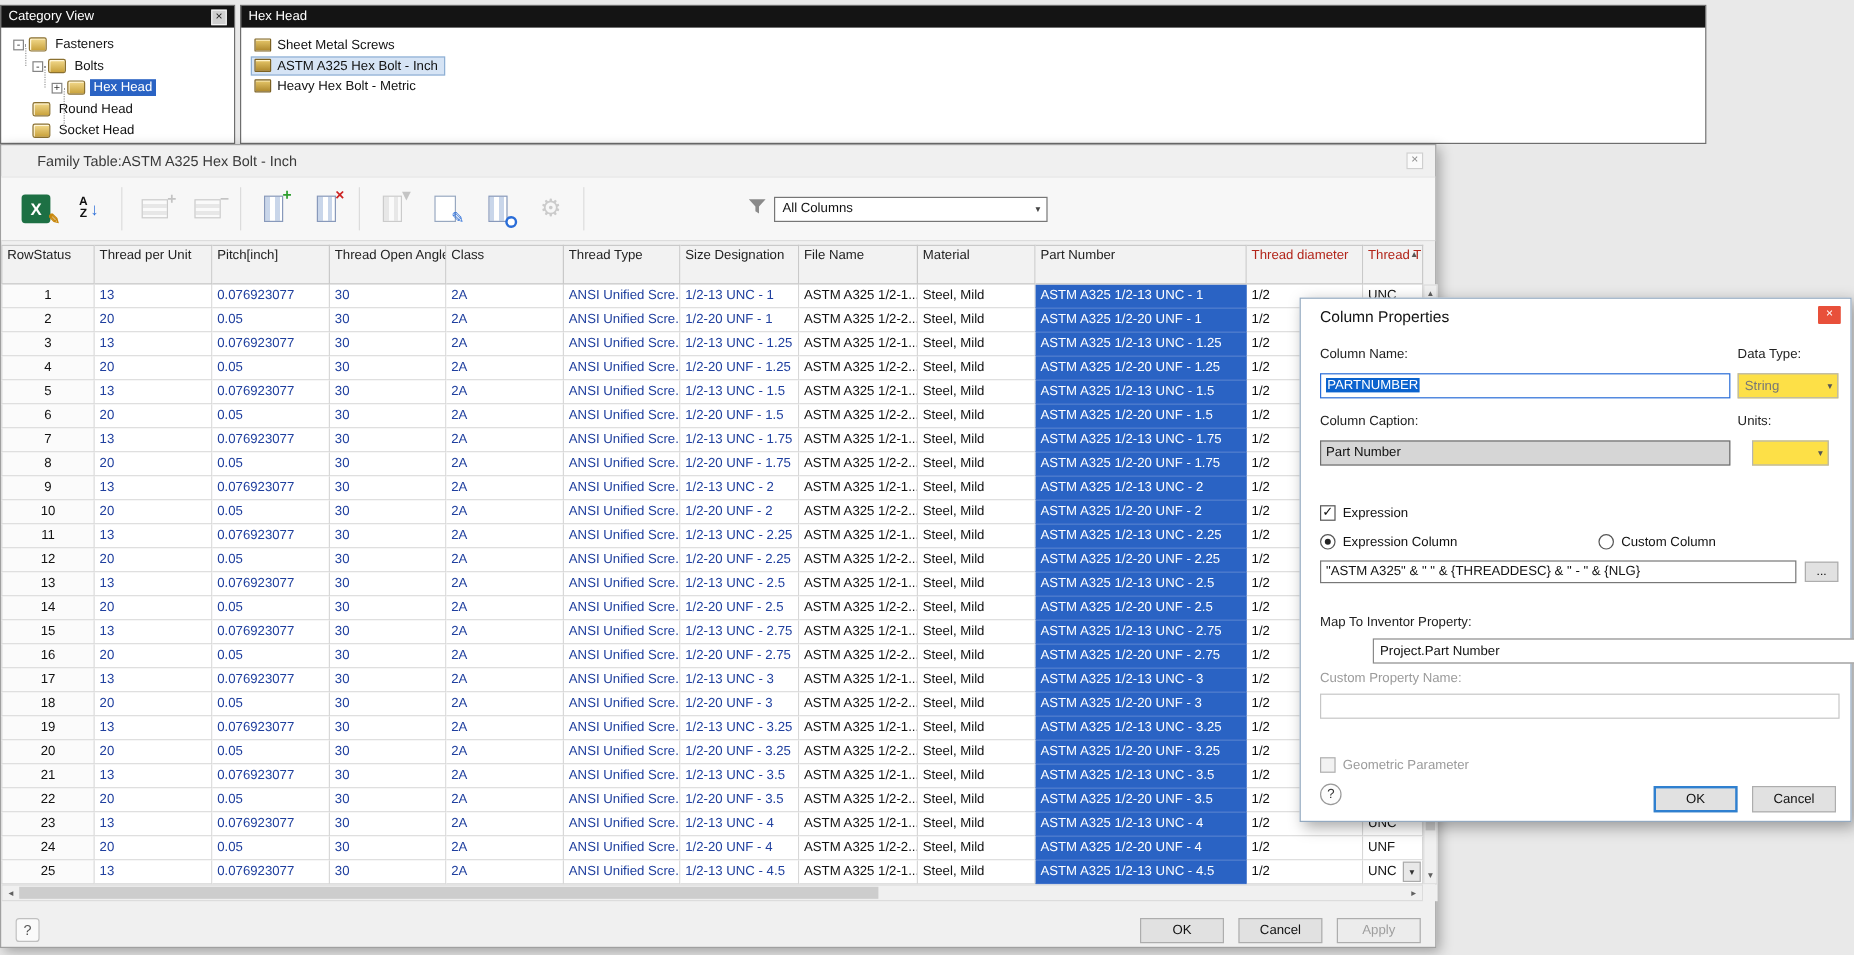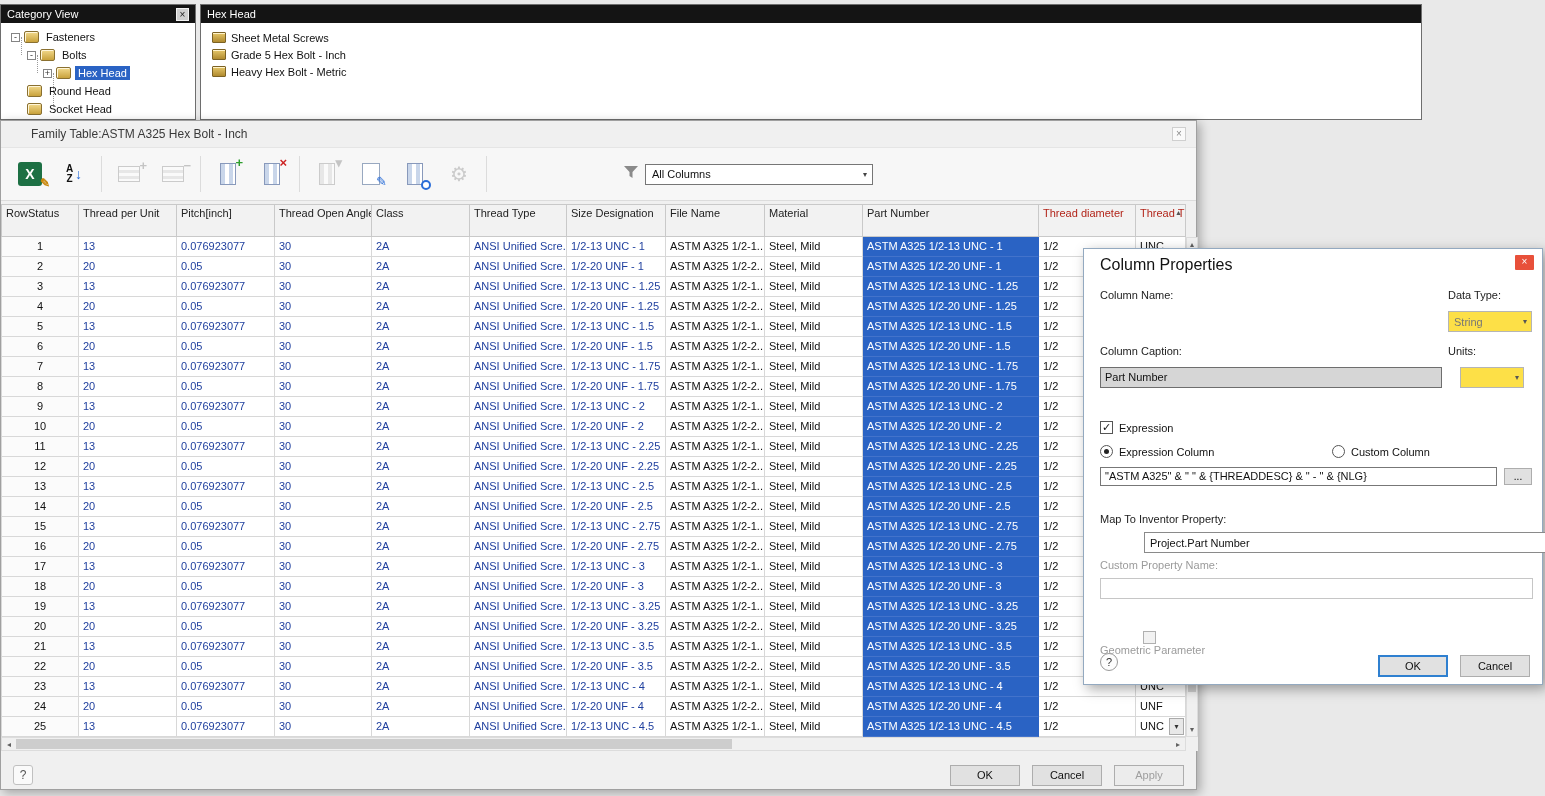--- a/index.html
+++ b/index.html
@@ -82,36 +82,36 @@
 .vbot{position:absolute;bottom:0;left:0;right:0;}
 .corner{position:absolute;left:1185px;top:616px;width:12px;height:14px;background:#f0f0f0;}
 
 
 .wbtn{position:absolute;width:70px;height:21px;background:#e1e1e1;border:1px solid #adadad;font-size:11px;text-align:center;line-height:19px;color:#111;}
 .wbtn.dis{color:#9e9e9e;background:#ececec;}
 .whelp{position:absolute;left:12px;top:644px;width:20px;height:20px;border:1px solid #c0c0c0;border-radius:3px;background:#fafafa;color:#555;font-size:12px;text-align:center;line-height:18px;}
 
 
 .dlg{position:absolute;left:1083px;top:248px;width:460px;height:437px;background:#fff;border:1px solid #93a9c0;box-shadow:4px 4px 12px rgba(0,0,0,.35);z-index:10;font-size:11px;}
-.dlg-title{position:absolute;left:16px;top:7px;font-size:16px;color:#111;}
+.dlg-title{position:absolute;left:16px;top:7px;font-size:13px;color:#111;}
 .dlg-close{position:absolute;right:8px;top:6px;width:19px;height:15px;background:#e8503a;color:#fff;font-size:10px;line-height:14px;text-align:center;border-radius:1px;}
 .dlbl{position:absolute;color:#222;}
 .dlbl.dis{color:#9b9b9b;}
 .dinput{position:absolute;height:21px;border:1px solid #777;background:#fff;line-height:19px;padding:0 4px;white-space:nowrap;overflow:hidden;}
 .dinput.focus{border-color:#2a6dd8;}
 .dinput.grayfill{background:#d6d6d6;border-color:#6e6e6e;}
 .dinput.disabled{border-color:#c6c6c6;}
 .hl{background:#0b63ce;color:#fff;padding:0 1px;}
 .dcombo{position:absolute;height:21px;border:1px solid #8a8a8a;background:#fff;display:flex;align-items:center;padding:0 18px 0 5px;white-space:nowrap;overflow:hidden;}
 .dcombo .arr{position:absolute;right:4px;font-size:8px;color:#555;}
 .dcombo.dis{background:#fde047;color:#777;border-color:#b5b5b5;}
 .chk{position:absolute;display:flex;align-items:center;}
 .chkbox{width:13px;height:13px;border:1px solid #555;background:#fff;margin-right:6px;text-align:center;line-height:11px;font-size:11px;color:#111;flex:0 0 13px;}
 .chk.dis .chkbox{border-color:#b0b0b0;background:#f2f2f2;}
-.chk.dis{color:#9b9b9b;flex-direction:column;}
+.chk.dis{color:#9b9b9b;}
 .rad{position:absolute;display:flex;align-items:center;}
 .raddot{width:13px;height:13px;border:1px solid #555;border-radius:50%;margin-right:6px;position:relative;flex:0 0 13px;background:#fff;}
 .raddot.on::after{content:"";position:absolute;inset:3px;background:#222;border-radius:50%;}
 .dbtn{position:absolute;height:22px;background:#e1e1e1;border:1px solid #adadad;font-size:11px;text-align:center;line-height:20px;color:#111;}
 .dbtn.def{border:2px solid #2f80d0;line-height:18px;}
 .browse{position:absolute;width:28px;height:17px;background:#e1e1e1;border:1px solid #adadad;font-size:10px;text-align:center;line-height:14px;}
 .dhelp{position:absolute;width:18px;height:18px;border:1px solid #9a9a9a;border-radius:50%;text-align:center;line-height:16px;color:#333;background:#fdfdfd;}
 </style>
 </head>
 <body>
@@ -156,23 +156,23 @@
     <span>Hex Head</span>
   </div>
   <div class="flist">
     <div class="fitem">
       <span class="fwrap">
           <span class="fam-icon"></span>
           <span>Sheet Metal Screws</span>
         </span>
     </div>
     <div class="fitem">
-      <span class="fwrap">
+      <span class="fwrap fsel">
           <span class="fam-icon"></span>
-          <span>Grade 5 Hex Bolt - Inch</span>
+          <span>ASTM A325 Hex Bolt - Inch</span>
         </span>
     </div>
     <div class="fitem">
       <span class="fwrap">
           <span class="fam-icon"></span>
           <span>Heavy Hex Bolt - Metric</span>
         </span>
     </div>
   </div>
 </div>
@@ -637,20 +637,23 @@
   <button class="wbtn" style="left:949px;top:644px;">OK</button>
   <button class="wbtn" style="left:1031px;top:644px;">Cancel</button>
   <button class="wbtn dis" style="left:1113px;top:644px;">Apply</button>
 </div>
 
 <div class="dlg">
   <div class="dlg-title">Column Properties</div>
   <div class="dlg-close">×</div>
 
   <div class="dlbl" style="left:16px;top:40px;">Column Name:</div>
+  <div class="dinput focus" style="left:16px;top:62px;width:342px;">
+    <span class="hl">PARTNUMBER</span>
+  </div>
   <div class="dlbl" style="left:364px;top:40px;">Data Type:</div>
   <div class="dcombo dis" style="left:364px;top:62px;width:84px;">
     <span>String</span>
     <span class="arr">▾</span>
   </div>
 
   <div class="dlbl" style="left:16px;top:96px;">Column Caption:</div>
   <div class="dinput grayfill" style="left:16px;top:118px;width:342px;">
     <span>Part Number</span>
   </div>

